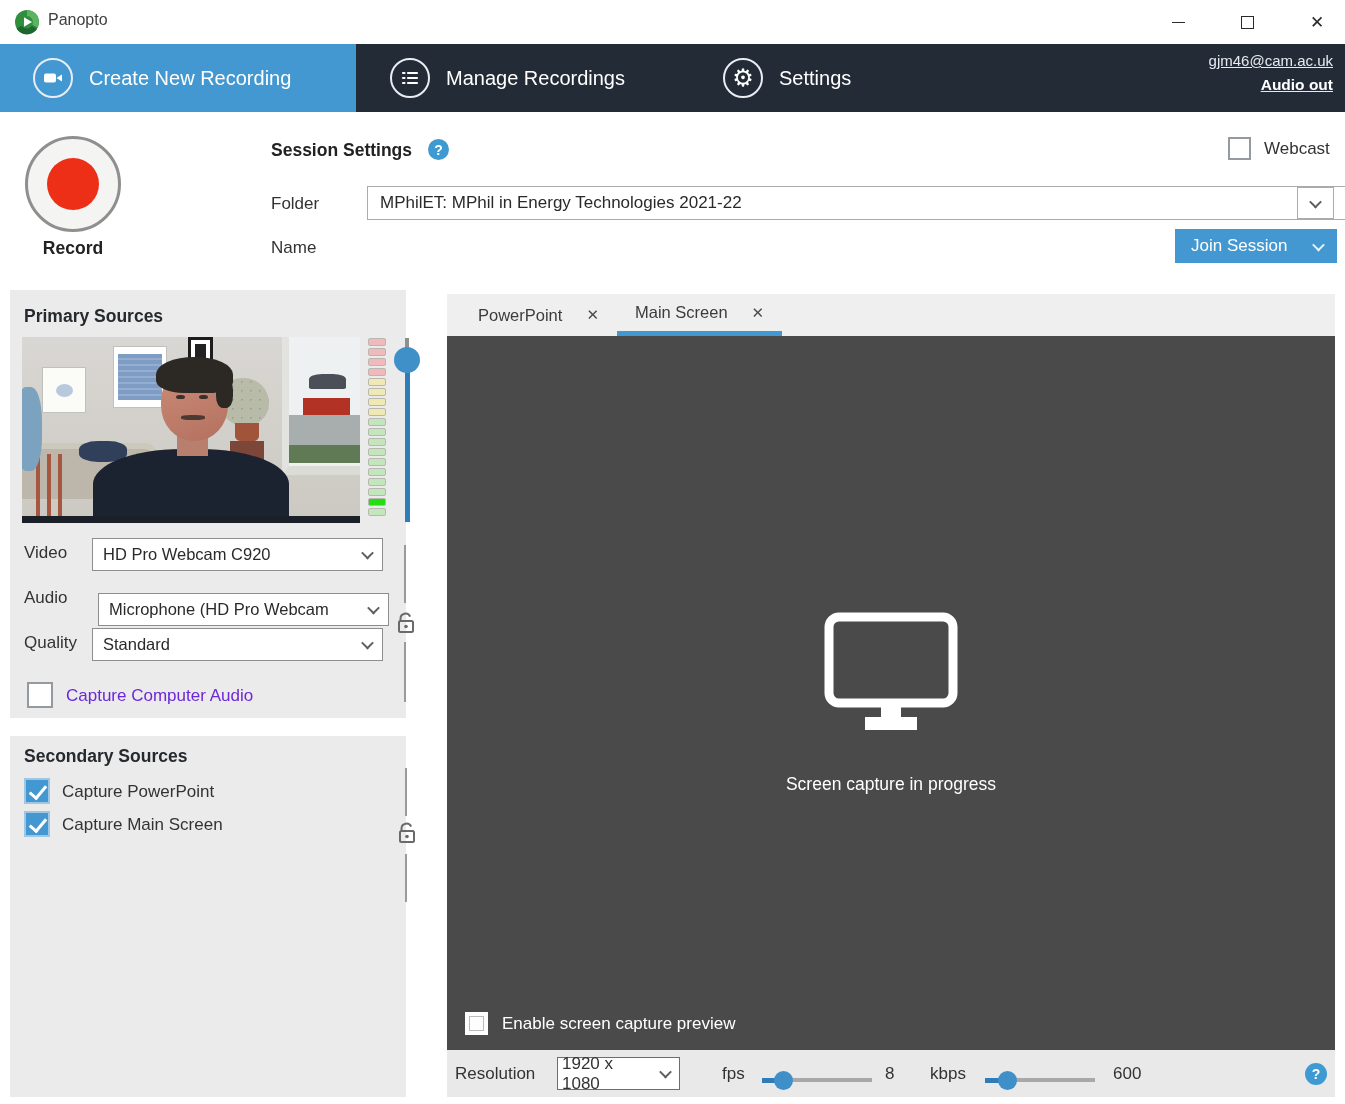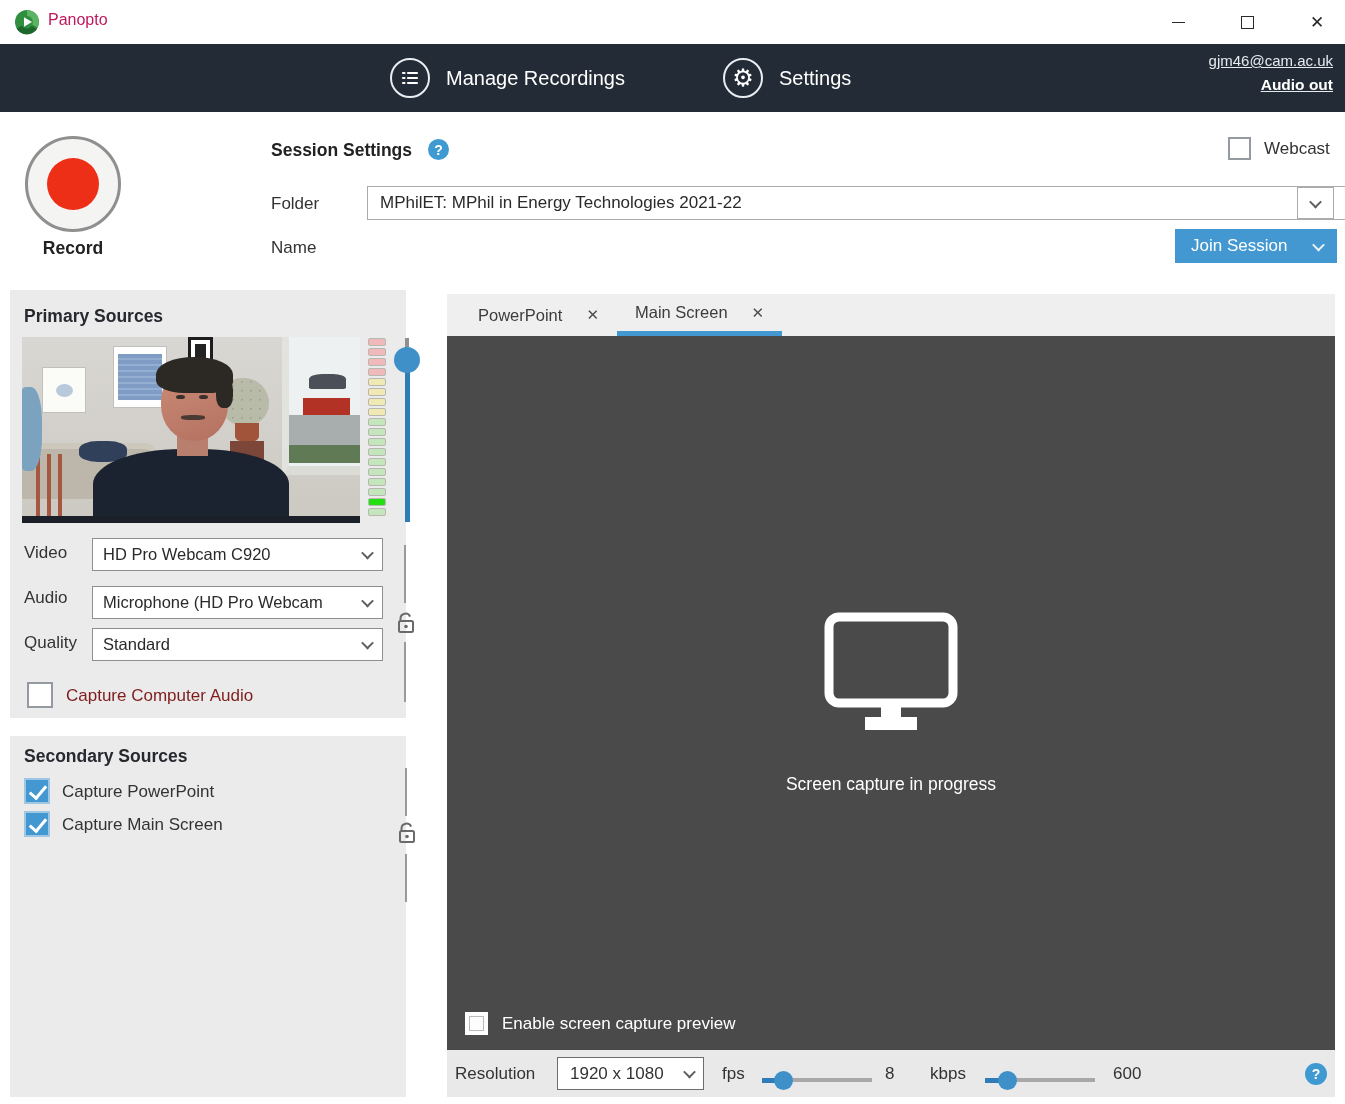--- a/index.html
+++ b/index.html
@@ -2,21 +2,21 @@
 <html><head>
 <meta charset="utf-8">
 <style>
   * { margin:0; padding:0; box-sizing:border-box; }
   body { background:#888; font-family:"Liberation Sans","DejaVu Sans",sans-serif; }
   .app { position:relative; width:1345px; height:1104px; background:#fff; overflow:hidden; }
 
   
   .titlebar { position:absolute; left:0; top:0; width:1345px; height:44px; background:#fff; }
   .logo { position:absolute; left:14px; top:9px; width:26px; height:26px; }
-  .app-title { position:absolute; left:48px; top:11px; font-size:16px; color:#be185d; }
+  .app-title { position:absolute; left:48px; top:11px; font-size:16px; color:#404040; }
   .winbtn { position:absolute; top:0; width:46px; height:44px; display:flex; align-items:center; justify-content:center; }
   .winbtn.min { left:1155px; } .winbtn.max { left:1224px; } .winbtn.close { left:1294px; }
   .min-glyph { width:13px; height:0; border-top:1.6px solid #2a2a2a; }
   .max-glyph { width:13px; height:13px; border:1.6px solid #2a2a2a; }
   .close-glyph { font-size:17px; color:#2a2a2a; line-height:1; }
 
   
   .navbar { position:absolute; left:0; top:44px; width:1345px; height:68px; background:#222b36; }
   .nav-item { position:absolute; top:0; height:68px; display:flex; align-items:center; gap:16px; color:#fff; font-size:20px; cursor:default; }
   .nav-item.active { left:0; width:356px; background:#4398d1; padding-left:33px; }
@@ -76,21 +76,21 @@
   .vthumb { position:absolute; left:2px; top:9px; width:26px; height:26px; border-radius:50%; background:#3f90c8; }
 
   .src-label { position:absolute; left:14px; font-size:17px; color:#333; }
   .select { position:absolute; left:82px; width:291px; height:33px; border:1px solid #8e8e8e; background:#fff; font-size:16.5px; color:#2a2a2a; display:flex; align-items:center; padding:0 26px 0 10px; white-space:nowrap; overflow:hidden; }
   .select .chev { position:absolute; right:10px; }
 
   .lockline { position:absolute; width:2px; background:#9a9a9a; }
   .lock-icon { position:absolute; width:20px; height:22px; }
 
   .cb-cca { position:absolute; left:17px; top:392px; width:26px; height:26px; }
-  .cca-label { position:absolute; left:56px; top:396px; font-size:17px; color:#7f1d1d; }
+  .cca-label { position:absolute; left:56px; top:396px; font-size:17px; color:#6d28d9; }
 
   .cb-checked { position:absolute; width:26px; height:26px; background:#4398d1; border:2px solid #9fc6e2; }
   .cb-checked::after { content:""; position:absolute; left:7px; top:2px; width:7px; height:14px; border-right:3px solid #fff; border-bottom:3px solid #fff; transform:rotate(40deg); }
 
   .add-src-btn { position:absolute; left:14px; top:112px; width:361px; height:44px; background:#4398d1; color:#fff; font-size:18px; display:flex; align-items:center; justify-content:center; cursor:pointer; }
 
   
   .tabbar { position:absolute; left:447px; top:294px; width:888px; height:42px; background:#efefef; display:flex; padding-left:13px; }
   .tab { height:42px; display:flex; align-items:center; gap:24px; padding:0 18px; font-size:16.5px; color:#3c3c3c; cursor:pointer; }
   .tab .x { font-size:15px; color:#4c4c4c; }
@@ -98,21 +98,21 @@
 
   .capture { position:absolute; left:447px; top:336px; width:888px; height:714px; background:#4a4a4a; }
   .monitor { position:absolute; left:377px; top:276px; }
   .capture-status { position:absolute; left:0; top:438px; width:888px; text-align:center; font-size:17.5px; color:#fff; }
   .cb-preview { position:absolute; left:18px; top:676px; width:23px; height:23px; background:#fdfdfd; border:2px solid #fff; outline:1px solid #bbb; outline-offset:-5px; }
   .preview-label { position:absolute; left:55px; top:678px; font-size:17px; color:#fff; }
 
   
   .bottombar { position:absolute; left:447px; top:1050px; width:888px; height:47px; background:#e9e9e9; font-size:17px; color:#333; }
   .bb-label { position:absolute; top:14px; }
-  .res-select { position:absolute; left:110px; top:7px; width:147px; height:33px; border:1px solid #6d6d6d; background:#fff; display:flex; align-items:center; padding:0 26px 0 12px; font-size:17px; }
+  .res-select { position:absolute; left:110px; top:7px; width:123px; height:33px; border:1px solid #6d6d6d; background:#fff; display:flex; align-items:center; padding:0 26px 0 4px; font-size:17px; }
   .res-select .chev { position:absolute; right:9px; }
   .hslider { position:absolute; top:21px; width:110px; height:18px; }
   .htrack { position:absolute; left:0; top:7px; width:110px; height:4px; background:#a8a8a8; }
   .hfill { position:absolute; left:0; top:6.5px; height:5px; background:#2e7cb8; }
   .hthumb { position:absolute; top:0; width:19px; height:19px; border-radius:50%; background:#3f90c8; }
 </style>
 </head>
 <body>
 
 <div class="app">
@@ -130,20 +130,29 @@
       </div>
     <div class="winbtn max">
         <div class="max-glyph"></div>
       </div>
     <div class="winbtn close">
         <div class="close-glyph">✕</div>
       </div>
   </div>
 
   <div class="navbar">
+    <div class="nav-item active">
+      <div class="nav-circle">
+        <svg width="24" height="24" viewBox="0 0 24 24">
+            <rect x="3" y="7.5" width="12" height="9" rx="2" fill="#fff"></rect>
+            <path d="M15.5 12 l5.5-3.6 v7.2 z" fill="#fff"></path>
+          </svg>
+      </div>
+      <span>Create New Recording</span>
+    </div>
     <div class="nav-item manage">
       <div class="nav-circle">
         <svg width="24" height="24" viewBox="0 0 24 24" stroke="#fff" stroke-width="2.2" stroke-linecap="round">
           <line x1="5" y1="7" x2="6.5" y2="7"></line>
             <line x1="10" y1="7" x2="19" y2="7"></line>
           <line x1="5" y1="12" x2="6.5" y2="12"></line>
             <line x1="10" y1="12" x2="19" y2="12"></line>
           <line x1="5" y1="17" x2="6.5" y2="17"></line>
             <line x1="10" y1="17" x2="19" y2="17"></line>
         </svg>
@@ -249,21 +258,21 @@
       <div class="vthumb"></div>
     </div>
 
     <div class="src-label" style="top:253px;">Video</div>
     <div class="select" style="top:248px;">
       <span>HD Pro Webcam C920</span>
       <div class="chev"></div>
     </div>
 
     <div class="src-label" style="top:298px;">Audio</div>
-    <div class="select" style="top:296px;">
+    <div class="select" style="top:303px;margin-left:6px;">
       <span>Microphone (HD Pro Webcam</span>
       <div class="chev"></div>
     </div>
 
     <div class="src-label" style="top:343px;">Quality</div>
     <div class="select" style="top:338px;">
       <span>Standard</span>
       <div class="chev"></div>
     </div>
 

